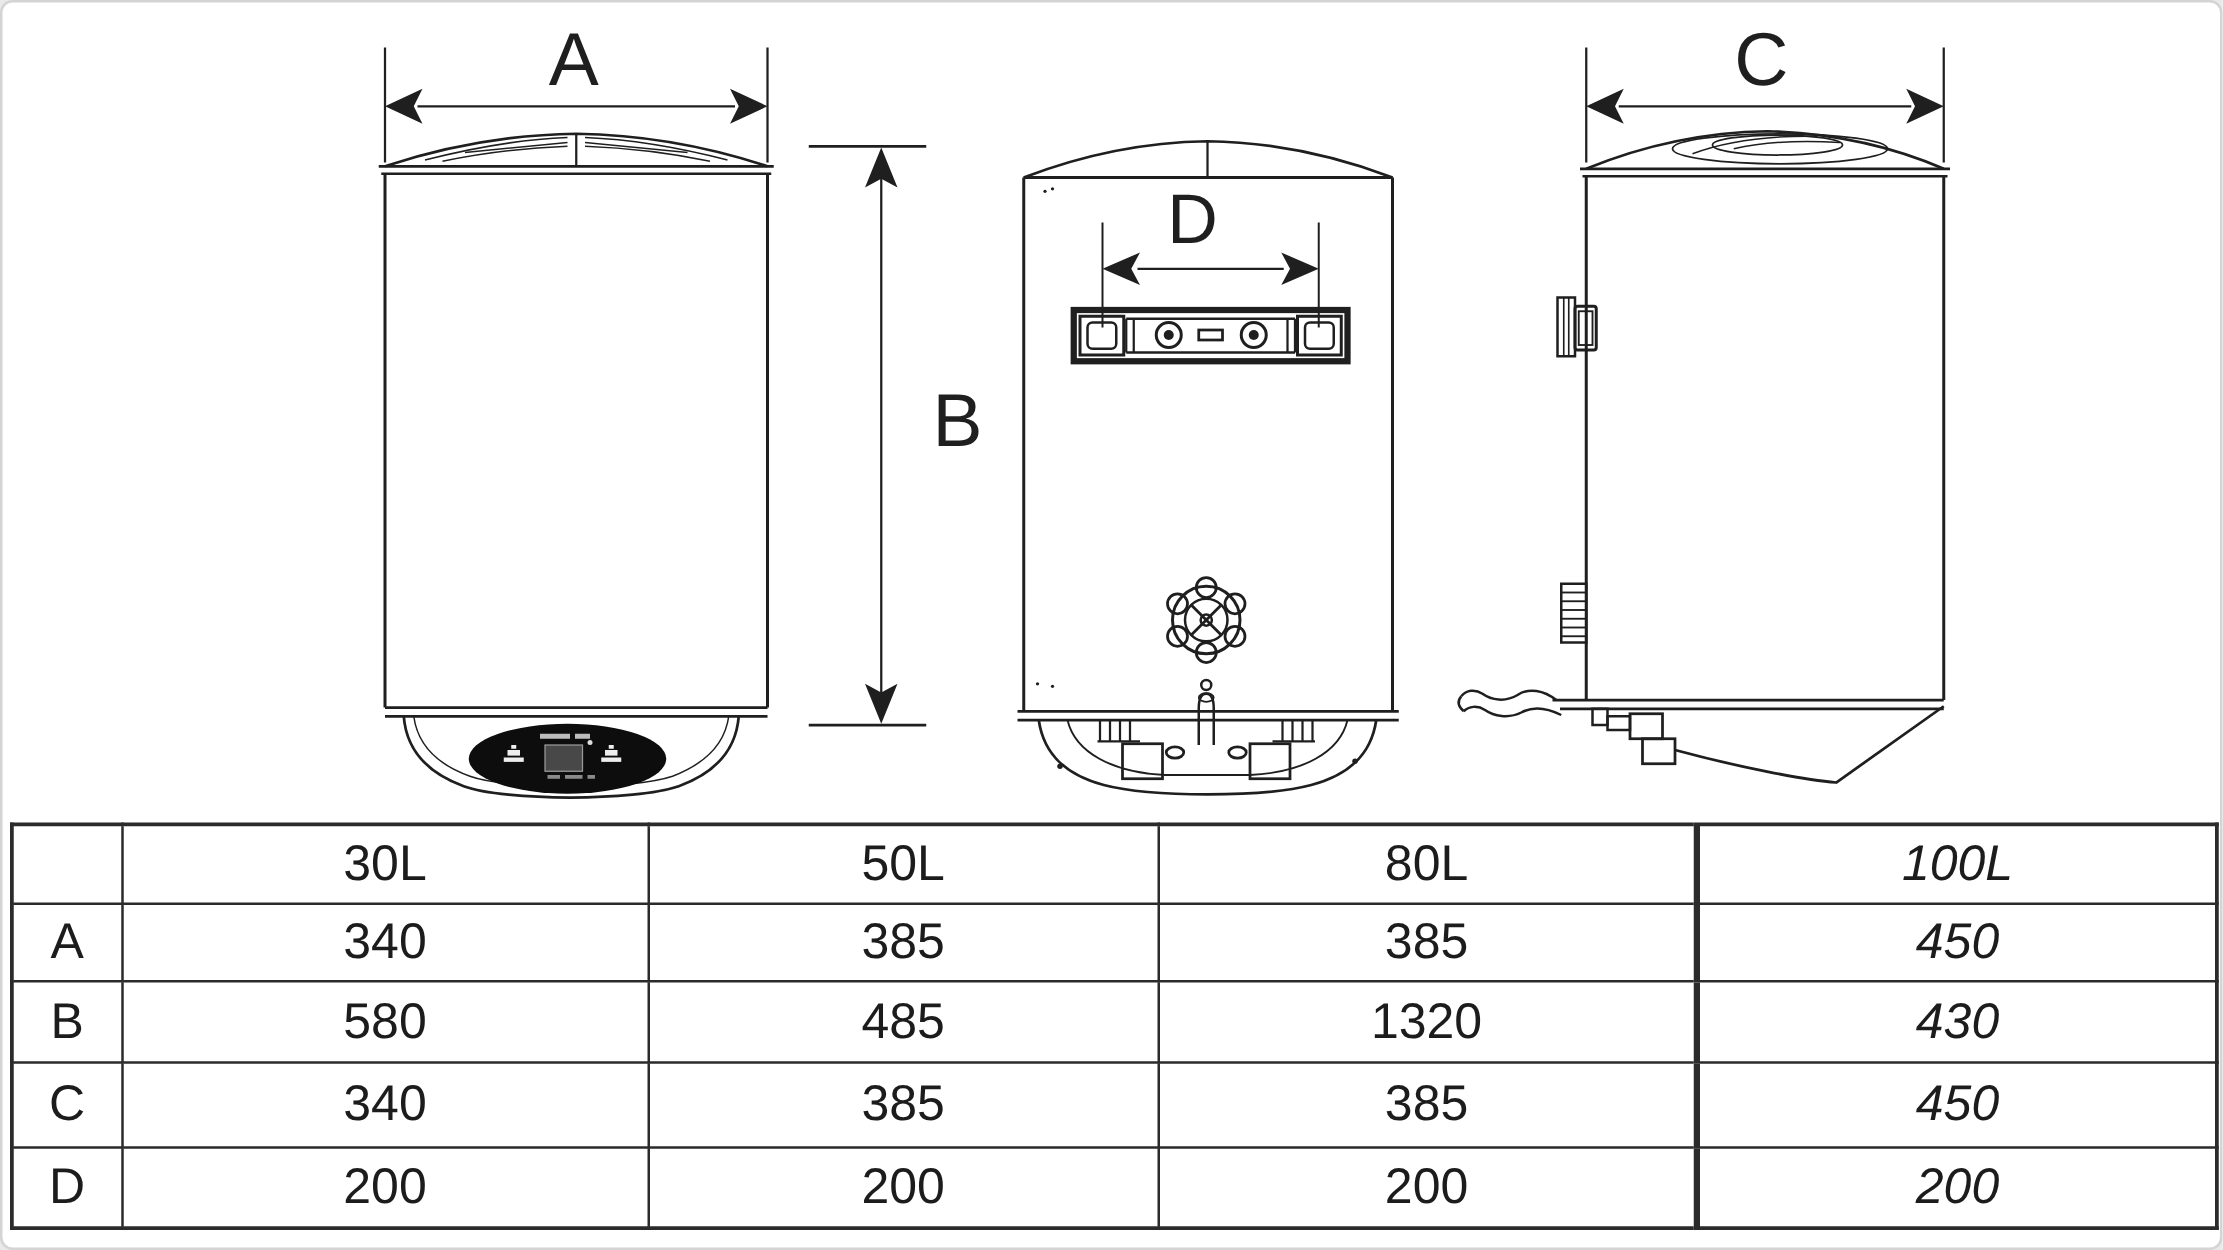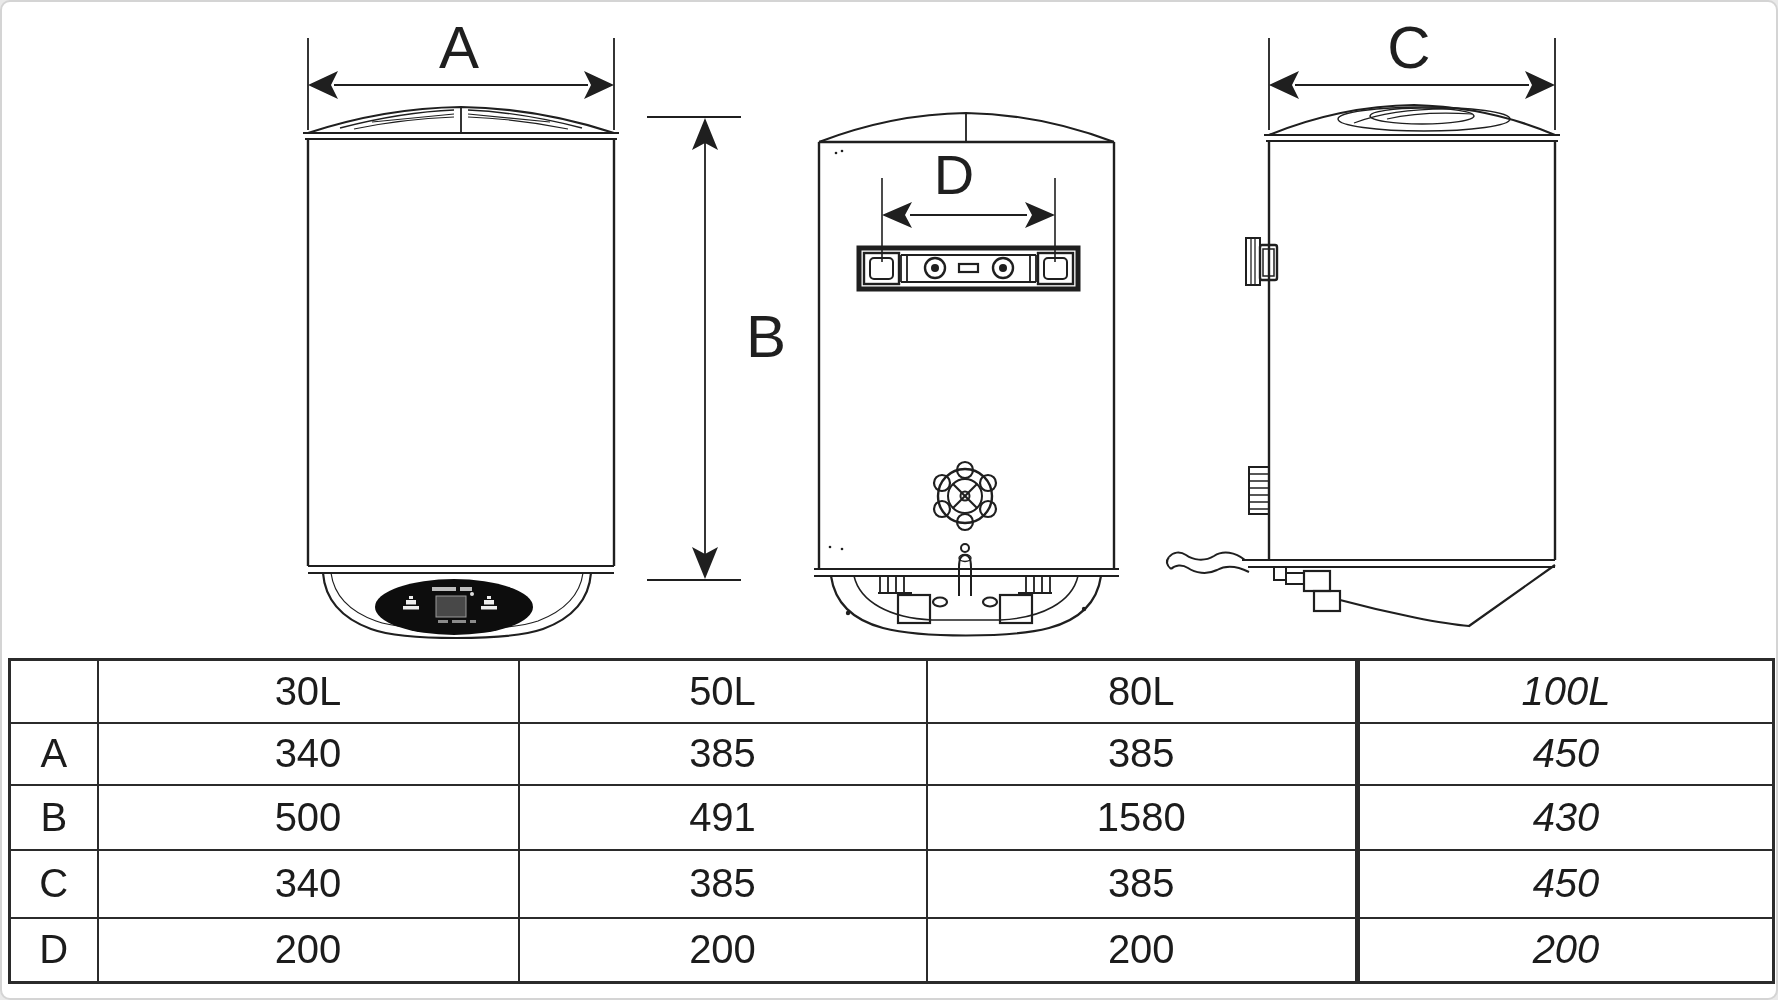--- a/index.html
+++ b/index.html
@@ -274,23 +274,23 @@
     </tr>
     <tr style="height:62px">
       <th>A</th>
       <td>340</td>
       <td>385</td>
       <td>385</td>
       <td class="thick">450</td>
     </tr>
     <tr style="height:65px">
       <th>B</th>
-      <td>500</td>
-      <td>491</td>
-      <td>1580</td>
+      <td>580</td>
+      <td>485</td>
+      <td>1320</td>
       <td class="thick">430</td>
     </tr>
     <tr style="height:68px">
       <th>C</th>
       <td>340</td>
       <td>385</td>
       <td>385</td>
       <td class="thick">450</td>
     </tr>
     <tr style="height:65px">

